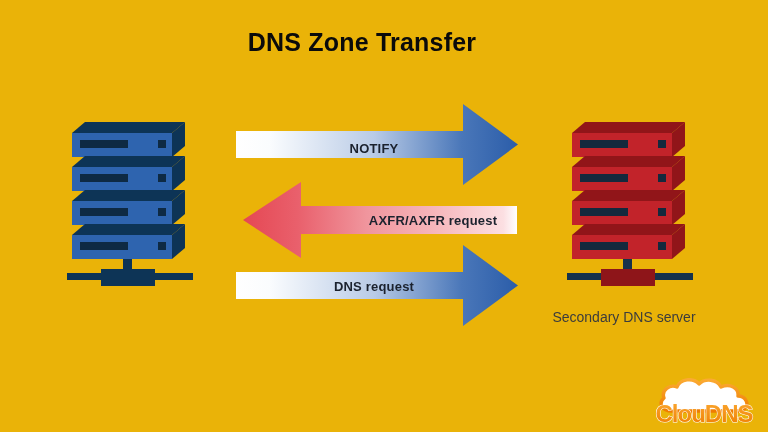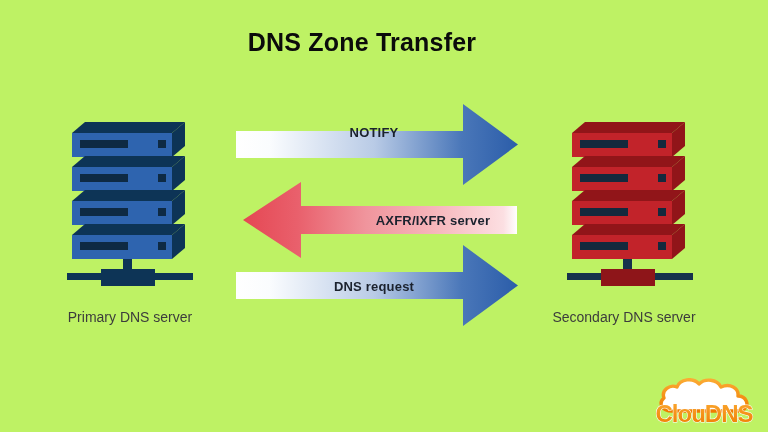--- a/index.html
+++ b/index.html
@@ -1,17 +1,17 @@
 <!DOCTYPE html>
 <html><head>
 <meta charset="utf-8">
 <style>
   html,body{margin:0;padding:0;background:#fff;}
   #stage{
-    position:relative;width:768px;height:432px;background:#bef264;
+    position:relative;width:768px;height:432px;background:#eab308;
     font-family:"Liberation Sans","DejaVu Sans",sans-serif;overflow:hidden;
   }
   .title{
     position:absolute;left:0;top:28px;width:724px;text-align:center;
     font-size:25px;font-weight:bold;color:#0b0b0b;letter-spacing:.2px;
   }
   .server-icon{position:absolute;width:126px;height:172px;}
   .server-icon.left{left:67px;top:122px;}
   .server-icon.right{left:567px;top:122px;}
   
@@ -31,21 +31,21 @@
     font-size:14px;color:#3c3c3c;
   }
   .server-label.left{left:30px;}
   .server-label.right{left:524px;}
   #arrows{position:absolute;left:228px;top:96px;width:296px;height:240px;}
   .arrow-label{
     position:absolute;transform:translate(-50%,-50%);
     font-size:13px;font-weight:bold;color:#1b222e;white-space:nowrap;
     letter-spacing:.2px;
   }
-  #lbl-notify{left:374px;top:132px;}
+  #lbl-notify{left:374px;top:148px;}
   #lbl-axfr{left:433px;top:220px;}
   #lbl-dns{left:374px;top:286px;}
   .logo{position:absolute;right:5px;bottom:6px;width:118px;height:48px;}
   .logo text{
     font-family:"Liberation Sans","DejaVu Sans",sans-serif;
     font-weight:bold;font-size:24px;letter-spacing:-1px;
   }
 </style>
 </head>
 <body>
@@ -143,24 +143,23 @@
         <stop offset="0.80" stop-color="#e9606c"></stop>
         <stop offset="1" stop-color="#e54753"></stop>
       </linearGradient>
     </defs>
     <polygon fill="url(#blueGrad)" points="8,35 235,35 235,8 290,48.5 235,89 235,62 8,62"></polygon>
     <polygon fill="url(#redGrad)" points="289,110 73,110 73,86 15,124 73,162 73,138 289,138"></polygon>
     <polygon fill="url(#blueGrad)" points="8,176 235,176 235,149 290,189.5 235,230 235,203 8,203"></polygon>
   </svg>
 
   <div id="lbl-notify" class="arrow-label">NOTIFY</div>
-  <div id="lbl-axfr" class="arrow-label">AXFR/IXFR server</div>
+  <div id="lbl-axfr" class="arrow-label">AXFR/AXFR request</div>
   <div id="lbl-dns" class="arrow-label">DNS request</div>
 
-  <div class="server-label left">Primary DNS server</div>
   <div class="server-label right">Secondary DNS server</div>
 
   <svg class="logo" viewBox="0 0 118 48">
     <defs>
       <linearGradient id="orangeGrad" x1="0" y1="0" x2="0" y2="1">
         <stop offset="0" stop-color="#fbaa33"></stop>
         <stop offset="1" stop-color="#ef7c00"></stop>
       </linearGradient>
     </defs>
     <path d="M27 33 C17 33 13 25 19 20 C16 12 25 6 32 9 C35 1 48 -1 54 6 C60 0 72 1 76 9 C85 5 94 10 93 18 C101 18 105 27 99 31 C96 33 93 33 90 33 Z" fill="#ffffff" stroke="url(#orangeGrad)" stroke-width="3.4" stroke-linejoin="round"></path>

